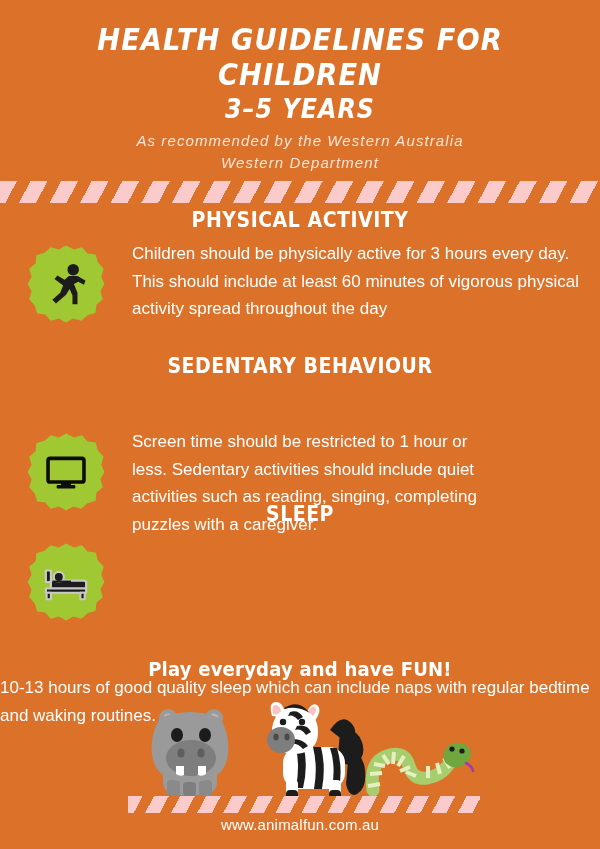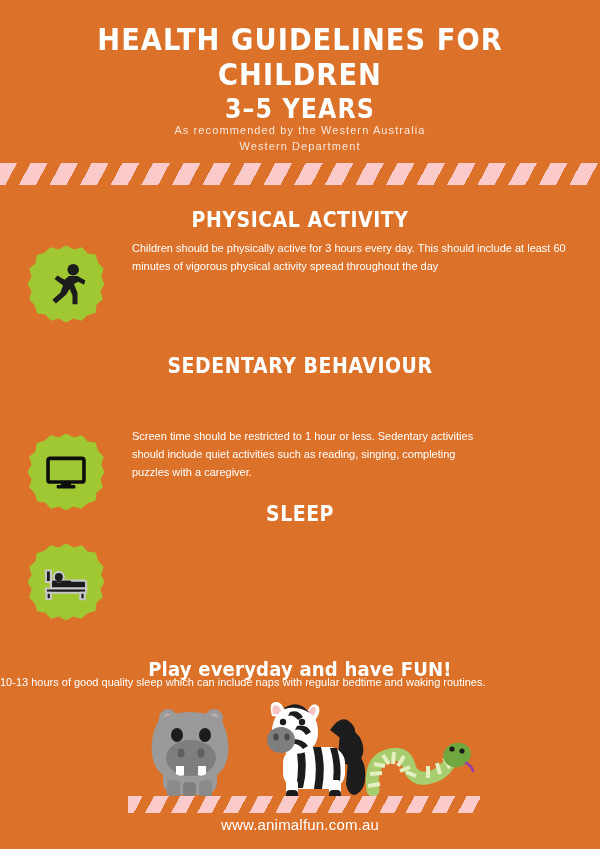--- a/index.html
+++ b/index.html
@@ -20,38 +20,40 @@
     width: 600px;
     height: 849px;
     background: #DC722A;
     overflow: hidden;
   }
 
   
   .header {
     padding-top: 24px;
     text-align: center;
+    font-style: italic;
   }
   .title-line {
     color: #FFFFFF;
     font-family: "DejaVu Sans", sans-serif;
     font-weight: 700;
     letter-spacing: 1.2px;
     line-height: 1.02;
     text-transform: uppercase;
     transform: scaleX(0.88);
   }
   .title-1 { font-size: 31px; }
   .title-2 { font-size: 31px; margin-top: 3px; }
   .title-3 { font-size: 27px; margin-top: 5px; }
   .subtitle {
     color: #FAE6DA;
-    font-size: 11px;
+    font-size: 15px;
     letter-spacing: 1.1px;
     line-height: 1.45;
+    margin-top: 7px;
     font-family: "Liberation Sans", sans-serif;
   }
 
   
   .stripe-band {
     height: 22px;
     width: 100%;
     margin-top: 8px;
     background-image: repeating-linear-gradient(
       118deg,
@@ -91,21 +93,21 @@
   }
   .badge-wrap {
     width: 132px;
     flex: 0 0 132px;
     display: flex;
     justify-content: center;
     padding-top: 4px;
   }
   .section-text {
     color: #FFFFFF;
-    font-size: 11px;
+    font-size: 17px;
     line-height: 1.62;
   }
 
   
   .badge {
     position: relative;
     width: 80px;
     height: 80px;
     display: flex;
     align-items: center;

